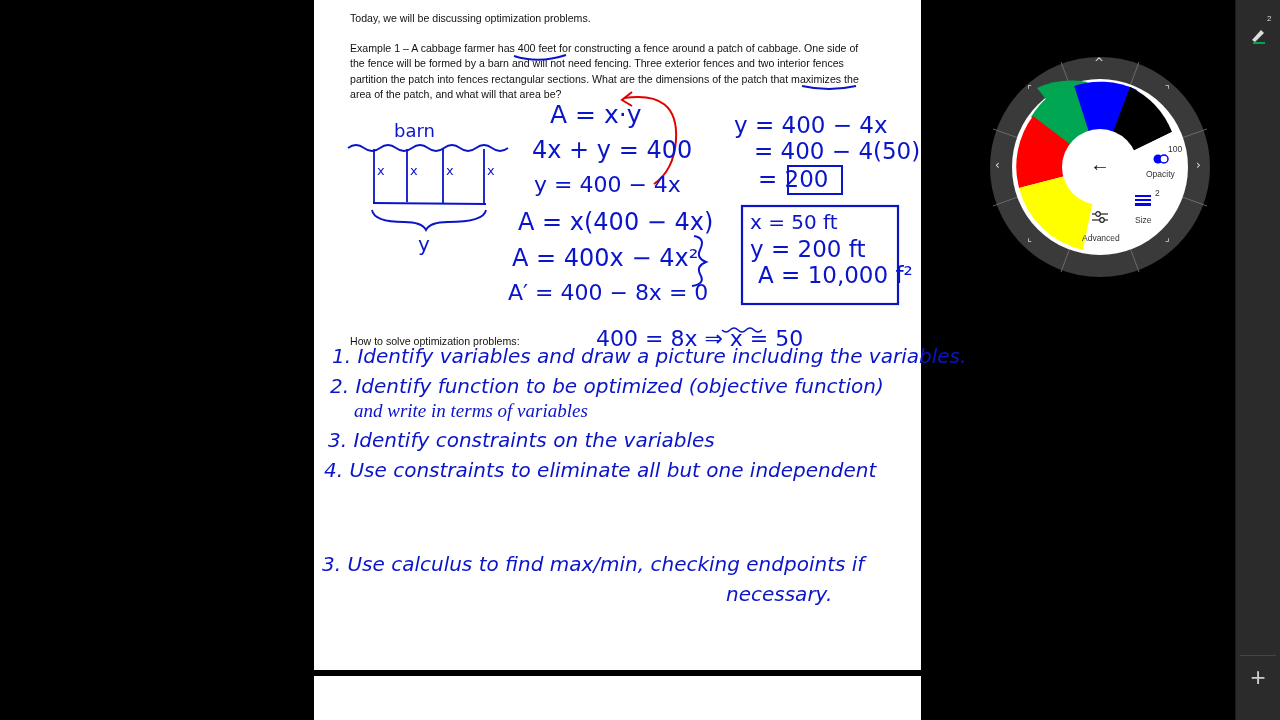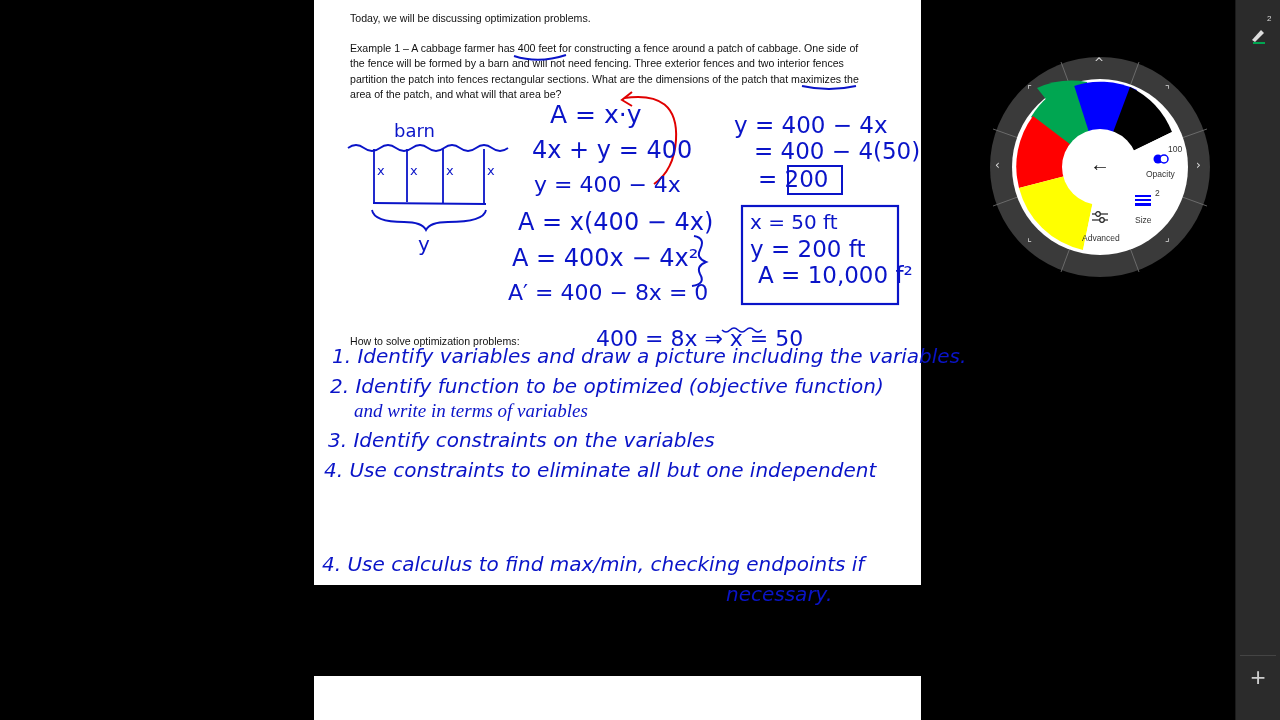--- a/index.html
+++ b/index.html
@@ -1,17 +1,17 @@
 <!DOCTYPE html>
 <html><head>
 <meta charset="utf-8">
 <style>
   html, body { margin:0; padding:0; }
   body { width:1280px; height:720px; background:#000; position:relative; overflow:hidden; font-family:"Liberation Sans", sans-serif; }
-  .page { position:absolute; left:314px; top:0; width:607px; height:585px; background:#fff; }
+  .page { position:absolute; left:314px; top:0; width:607px; height:670px; background:#fff; }
   .page2 { position:absolute; left:314px; top:676px; width:607px; height:44px; background:#fff; }
   .typed { position:absolute; left:36px; font-size:10.6px; color:#111; line-height:15.4px; font-family:"Liberation Sans", sans-serif; }
   .ink { position:absolute; color:#0a14c8; font-family:"DejaVu Sans", sans-serif; font-style:italic; white-space:nowrap; }
   .sidebar { position:absolute; left:1235px; top:0; width:45px; height:720px; background:#2b2b2b; border-left:1px solid #1a1a1a; }
   .pen-btn { position:absolute; left:1243px; top:22px; width:30px; height:26px; display:flex; align-items:center; justify-content:center; }
   .pen-badge { position:absolute; left:1267px; top:14px; color:#ddd; font-size:8px; }
   .plus-btn { position:absolute; left:1245px; top:664px; width:26px; height:26px; color:#ccc; font-size:26px; line-height:26px; text-align:center; }
   .sep { position:absolute; left:1240px; top:655px; width:36px; height:1px; background:#444; }
   .wheel { position:absolute; left:989px; top:54px; width:222px; height:226px; }
   .wlabel { position:absolute; font-size:8.5px; color:#333; font-family:"Liberation Sans", sans-serif; }
@@ -73,21 +73,21 @@
 
   <div class="ink" style="left:436px;top:210px;font-size:20px;font-style:normal;">x = 50 ft</div>
   <div class="ink" style="left:436px;top:236px;font-size:23px;font-style:normal;">y = 200 ft</div>
   <div class="ink" style="left:444px;top:262px;font-size:23px;font-style:normal;">A = 10,000 f²</div>
 
   <div class="ink" style="left:18px;top:344px;font-size:20px;">1. Identify variables and draw a picture including the variables.</div>
   <div class="ink" style="left:16px;top:374px;font-size:20px;">2. Identify function to be optimized (objective function)</div>
   <div class="ink" style="left:40px;top:400px;font-size:19px;font-family:Liberation Serif, serif;">and write in terms of variables</div>
   <div class="ink" style="left:14px;top:428px;font-size:20px;">3. Identify constraints on the variables</div>
   <div class="ink" style="left:10px;top:458px;font-size:20px;">4. Use constraints to eliminate all but one independent</div>
-  <div class="ink" style="left:8px;top:552px;font-size:20px;">4. Use calculus to find max/min, checking endpoints if</div>
+  <div class="ink" style="left:8px;top:552px;font-size:20px;">3. Use calculus to find max/min, checking endpoints if</div>
   <div class="ink" style="left:412px;top:582px;font-size:20px;">necessary.</div>
 </div>
 
 <div class="page2"></div>
 
 <div class="wheel">
   <svg width="222" height="226" viewBox="0 0 222 226">
     <circle cx="111" cy="113" r="110" fill="#3a3a3a"></circle>
     <g stroke="#777" stroke-width="0.8">
       <line x1="111" y1="113" x2="72" y2="8"></line>

